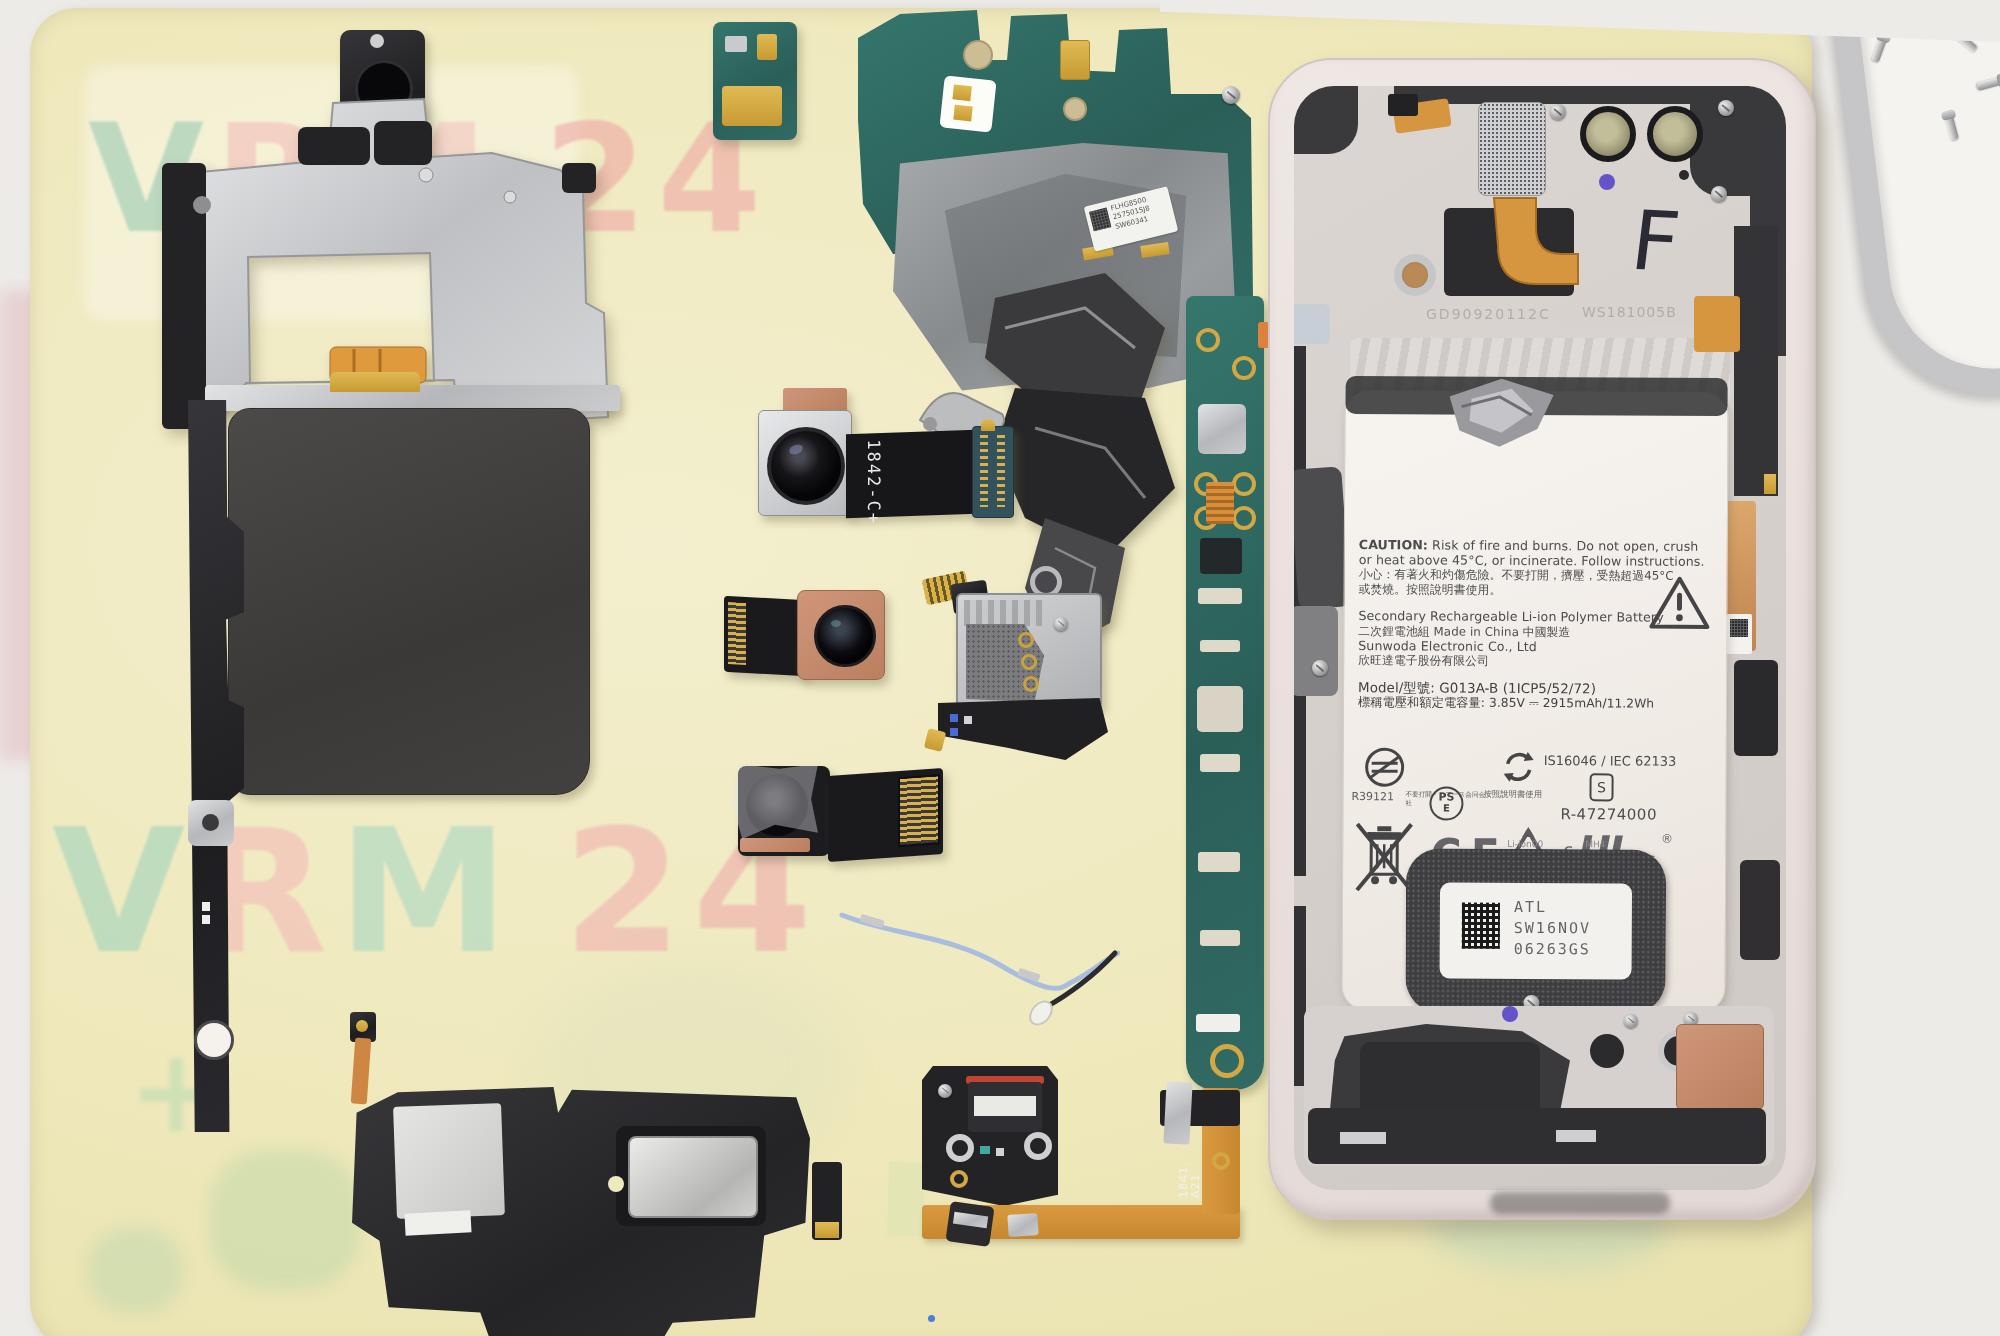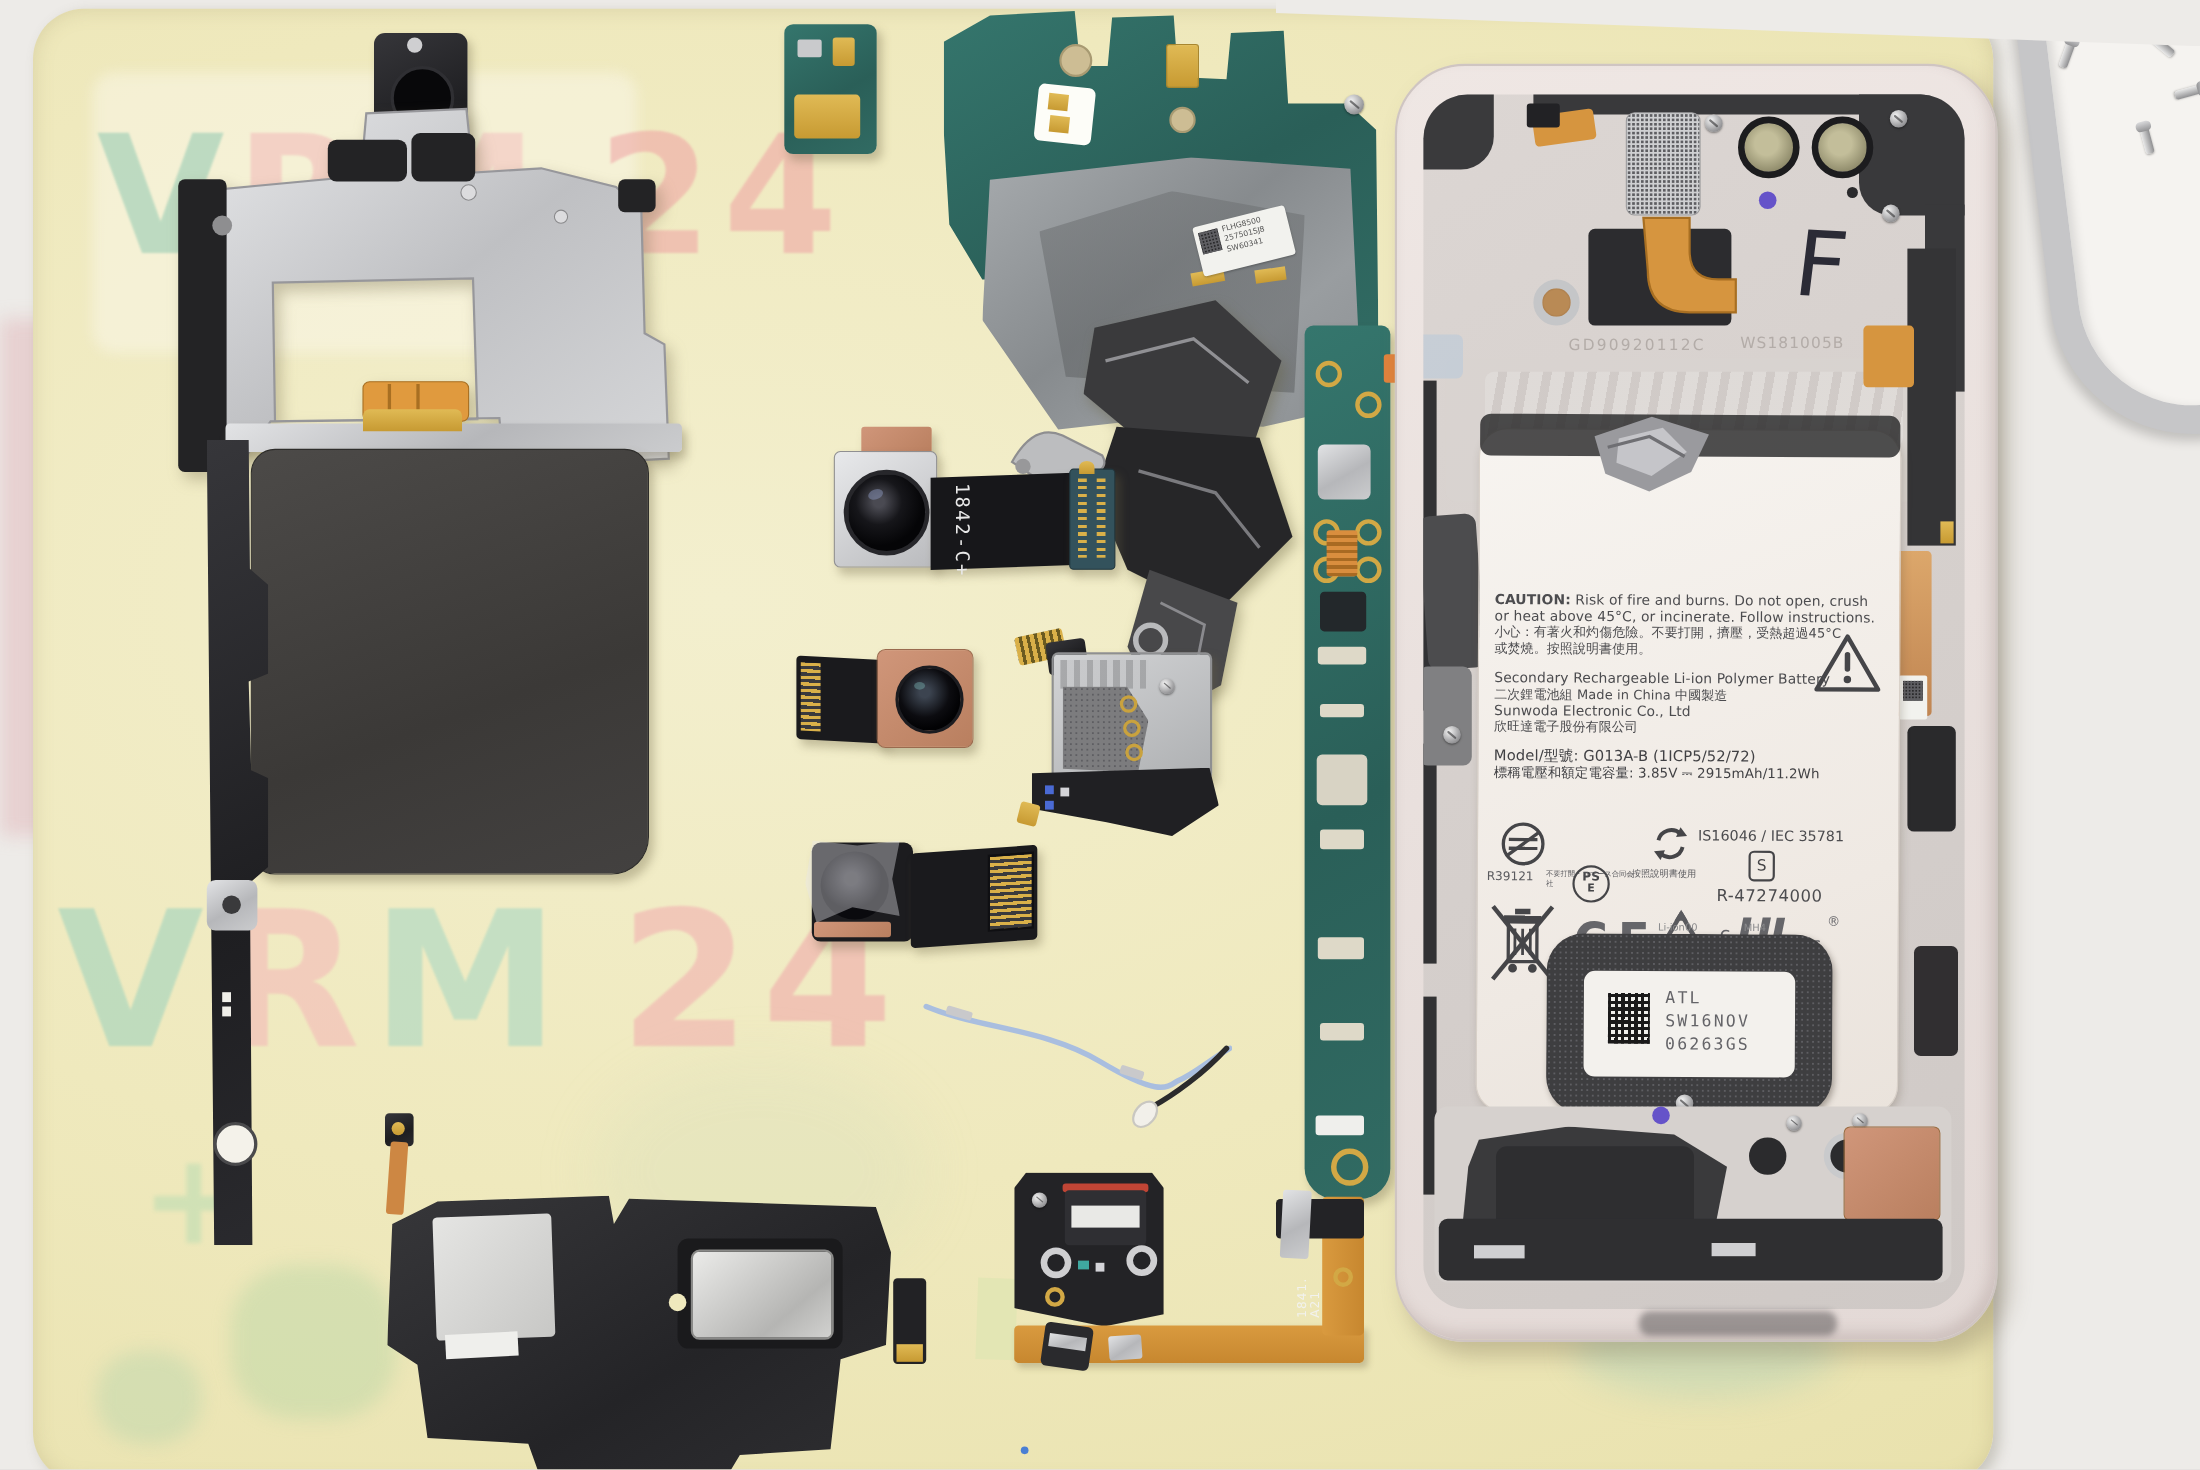--- a/index.html
+++ b/index.html
@@ -390,21 +390,21 @@
       <div class="abs cap" style="left:62px;top:400px;width:86px;font-size:6.6px;">不要打開・コマース合同会社</div>
 
       <svg class="abs" style="left:156px;top:357px;" width="38" height="38" viewBox="0 0 38 38">
         <path d="M8,16 a12,12 0 0 1 20,-6" fill="none" stroke="#454548" stroke-width="3.5"></path>
         <path d="M30,22 a12,12 0 0 1 -20,6" fill="none" stroke="#454548" stroke-width="3.5"></path>
         <polygon points="28,4 34,12 24,13" fill="#454548"></polygon>
         <polygon points="10,34 4,26 14,25" fill="#454548"></polygon>
       </svg>
       <div class="abs cap" style="left:140px;top:398px;width:70px;font-size:8.4px;">按照說明書使用</div>
 
-      <div class="abs" style="left:200px;top:362px;font-size:13px;color:#4c4c4f;">IS16046 / IEC 35781</div>
+      <div class="abs" style="left:200px;top:362px;font-size:13px;color:#4c4c4f;">IS16046 / IEC 62133</div>
       <div class="abs" style="left:246px;top:382px;width:20px;height:24px;border:2px solid #454548;border-radius:5px;text-align:center;font-size:14px;color:#454548;line-height:24px;">S</div>
       <div class="abs" style="left:217px;top:414px;font-size:15px;color:#4c4c4f;letter-spacing:.5px;">R-47274000</div>
 
       <svg class="abs" style="left:12px;top:430px;" width="58" height="74" viewBox="0 0 58 74">
         <rect x="16" y="18" width="26" height="36" fill="none" stroke="#454548" stroke-width="3"></rect>
         <rect x="12" y="12" width="34" height="6" fill="#454548"></rect>
         <rect x="22" y="6" width="14" height="5" fill="#454548"></rect>
         <line x1="22" y1="24" x2="22" y2="48" stroke="#454548" stroke-width="2.5"></line>
         <line x1="29" y1="24" x2="29" y2="48" stroke="#454548" stroke-width="2.5"></line>
         <line x1="36" y1="24" x2="36" y2="48" stroke="#454548" stroke-width="2.5"></line>

